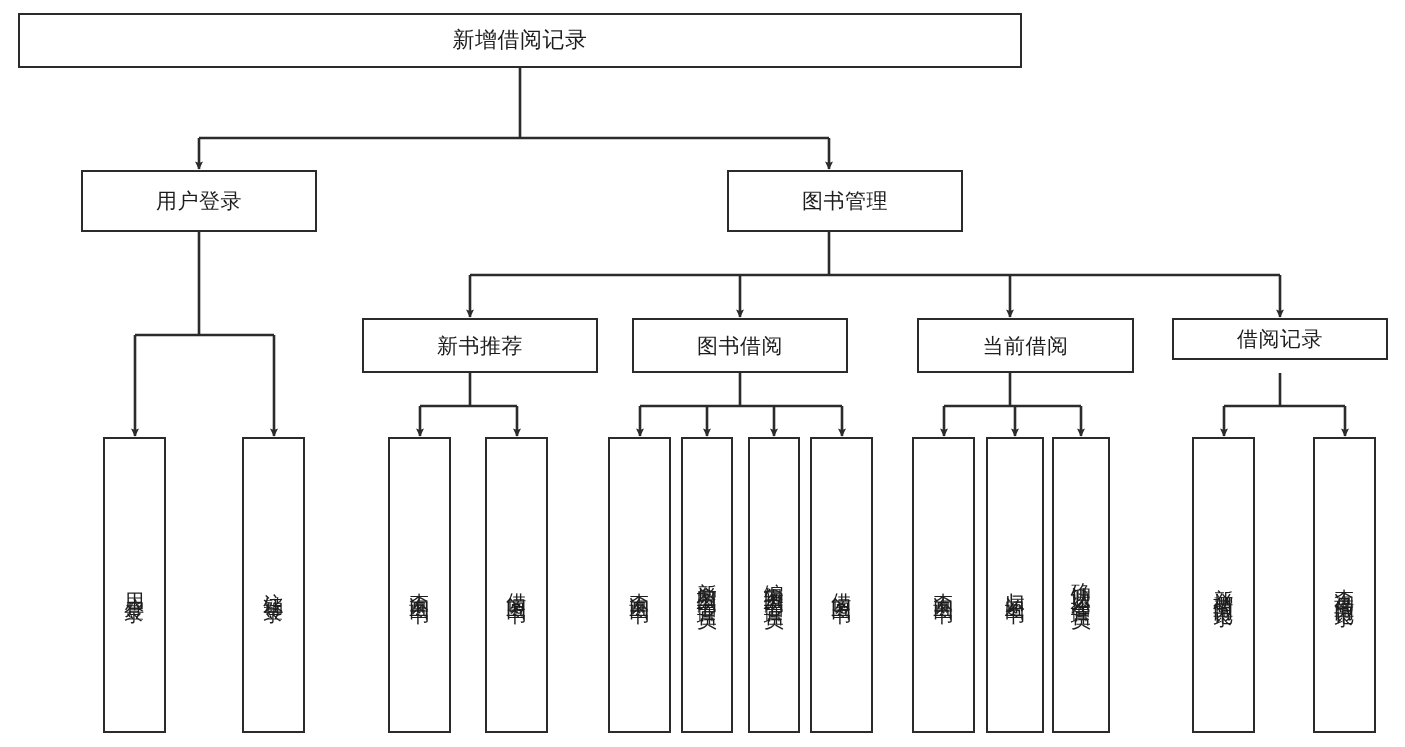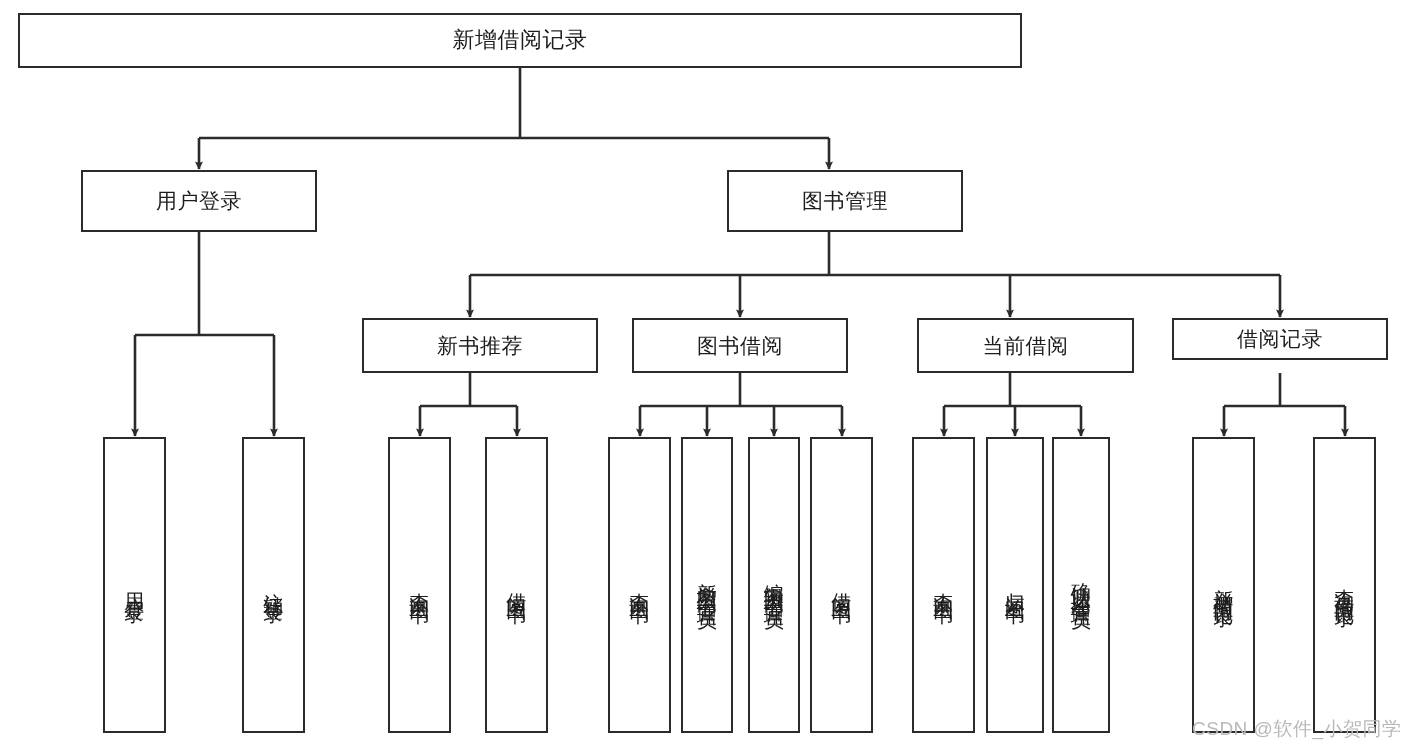--- a/index.html
+++ b/index.html
@@ -161,14 +161,13 @@
       <div class="node vertical" style="left: 1052px; top: 437px; width: 58px; height: 296px;">
         <div class="label">确认归还（管理员）</div>
       </div>
       <div class="node vertical" style="left: 1192px; top: 437px; width: 63px; height: 296px;">
         <div class="label">新增借阅记录</div>
       </div>
       <div class="node vertical" style="left: 1313px; top: 437px; width: 63px; height: 296px;">
         <div class="label">查询借阅记录</div>
       </div>
     </div>
-  <div class="watermark" style="left:1192px; top:716px;">CSDN @软件_小贺同学</div>
 </div>
 
 </body></html>

